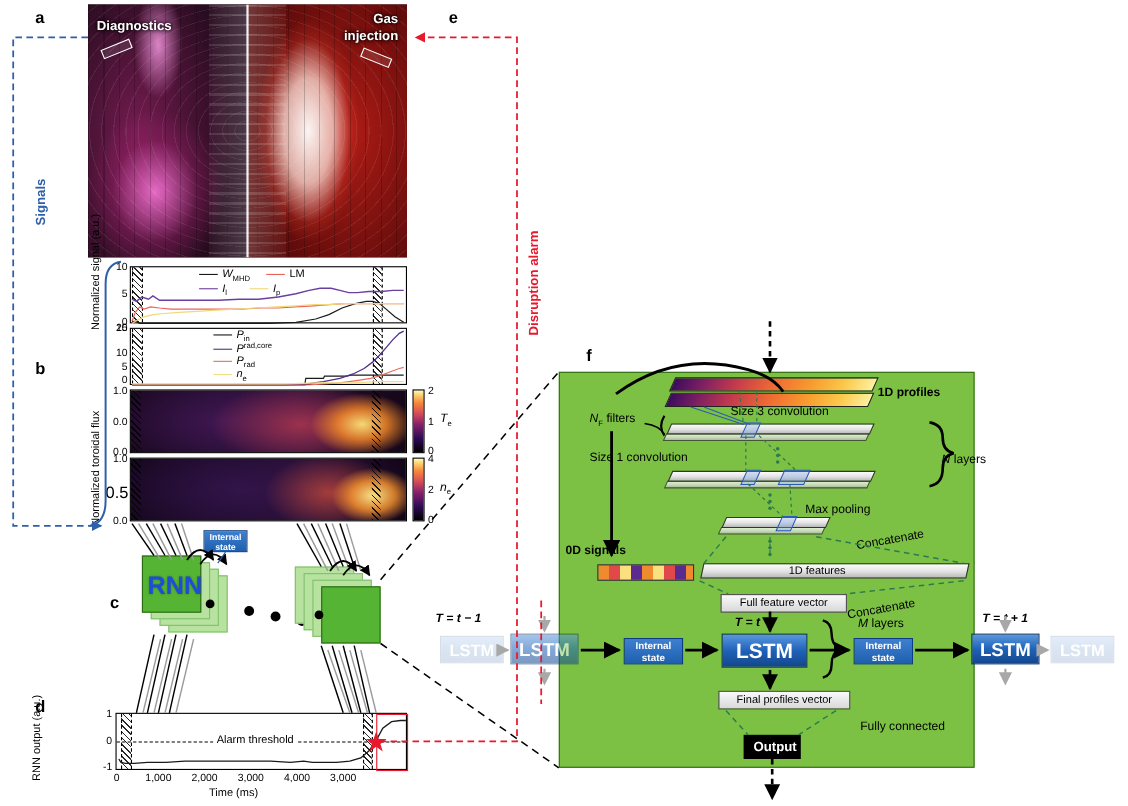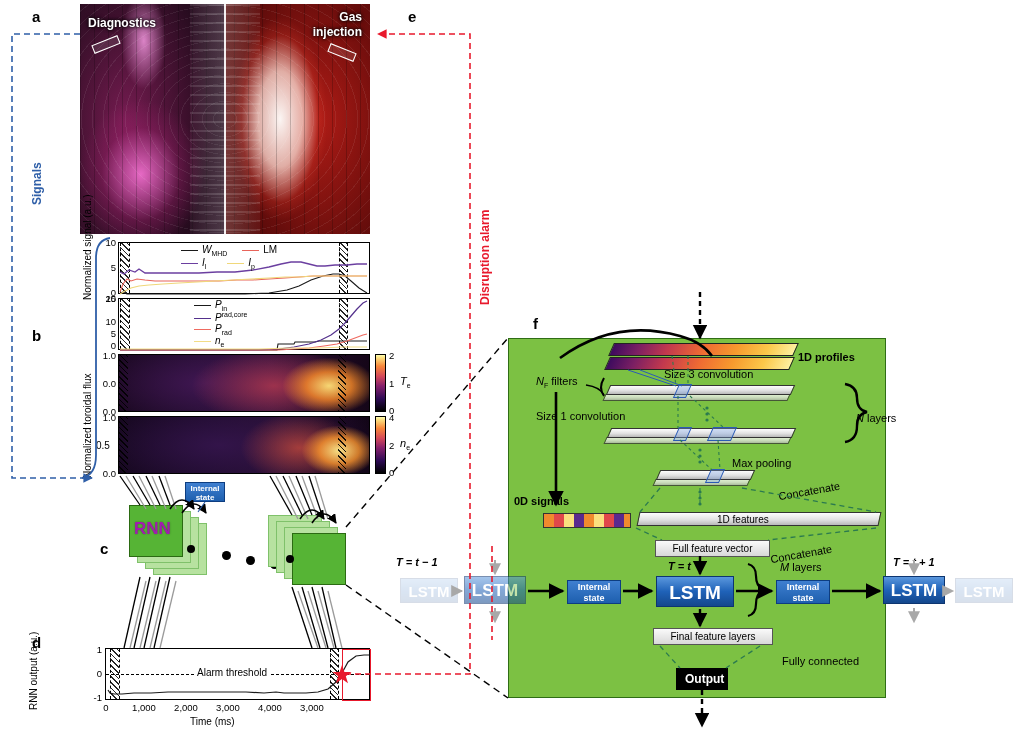--- a/index.html
+++ b/index.html
@@ -74,21 +74,21 @@
       linear-gradient(90deg,#0d0412 0%,#170822 35%,#240d2c 65%,#120517 100%);}
   .cbar{position:absolute;width:11px;border:1px solid #000;box-sizing:border-box;
       background:linear-gradient(0deg,#000 0%,#2d0a54 22%,#87216b 45%,#d4495a 62%,#f8873a 80%,#fcdf7f 95%,#ffffb0 100%);}
   .cbtick{position:absolute;font-size:9.5px;}
 
   
   .rnnstack{position:absolute;}
   .rnnbox{position:absolute;border:1px solid #2f6d16;box-sizing:border-box;}
   .rnnmain{background:#56b435;border:1px solid #2b6a12;}
   .rnnghost{background:#b7e2a0;border:1px solid #7fc16a;}
-  .rnn-text{position:absolute;color:#a21caf;font-weight:bold;font-size:17px;
+  .rnn-text{position:absolute;color:#1d4ed8;font-weight:bold;font-size:23px;
       text-shadow:0 0 2px rgba(0,0,0,.35);}
   .istate{position:absolute;background:linear-gradient(180deg,#3f7fd0,#1e5fae);
       border:1px solid #0d3d80;color:#fff;font-size:8px;line-height:9px;
       text-align:center;padding:1px 2px;box-sizing:border-box;font-weight:600;}
   .dot{position:absolute;border-radius:50%;background:#000;}
   #panel-f-box2{left:508px;top:338px;width:378px;height:360px;
       background:#7cc143;border:1.5px solid #2f6d16;box-sizing:border-box;}
   .fbar{position:absolute;height:12px;border:1px solid #222;box-sizing:border-box;}
   .profbar{background:linear-gradient(90deg,#3c0b5e 0%,#7b1f63 14%,#c1384e 30%,#ef6b33 50%,#f79a2e 68%,#fbc84a 85%,#fdf0a0 100%);}
   .greybar{background:linear-gradient(180deg,#fdfdfd 0%,#e2e2e2 55%,#b9b9b9 100%);border:1px solid #333;}
@@ -218,21 +218,21 @@
   <div class="cbtick" style="left:389px;top:405px;">0</div>
   <div class="abs" style="left:400px;top:375px;font-size:11px;">
     <span class="it">T</span><sub>e</sub>
   </div>
 
   <div class="hm hm-ne" style="left:118px;top:416px;width:252px;height:58px;">
     <div class="hatch" style="left:0px;width:9px;opacity:.9;"></div>
     <div class="hatch" style="left:219px;width:8px;opacity:.9;"></div>
   </div>
   <div class="abs" style="left:96px;top:412px;width:20px;text-align:right;font-size:9.5px;">1.0</div>
-  <div class="abs" style="left:96px;top:440px;width:20px;text-align:left;font-size:10px;">0.5</div>
+  <div class="abs" style="left:96px;top:440px;width:20px;text-align:left;font-size:15px;">0.5</div>
   <div class="abs" style="left:96px;top:468px;width:20px;text-align:right;font-size:9.5px;">0.0</div>
 
   <div class="cbar" style="left:375px;top:416px;height:58px;"></div>
   <div class="cbtick" style="left:389px;top:412px;">4</div>
   <div class="cbtick" style="left:389px;top:440px;">2</div>
   <div class="cbtick" style="left:389px;top:467px;">0</div>
   <div class="abs" style="left:400px;top:437px;font-size:11px;">
     <span class="it">n</span><sub>e</sub>
   </div>
 
@@ -353,21 +353,21 @@
   </div>
   <div class="istate" style="left:776px;top:580px;width:54px;height:24px;line-height:11px;font-size:9px;padding-top:1px;">
     <span>Internal</span><br>
     <span>state</span>
   </div>
 
   <div class="ftext" style="left:756px;top:561px;margin-left:24px;">
     <span class="it">M</span><span> layers</span>
   </div>
 
-  <div class="greylbl" style="left:653px;top:628px;width:120px;">Final feature layers</div>
+  <div class="greylbl" style="left:653px;top:628px;width:120px;">Final profiles vector</div>
   <div class="ftext" style="left:782px;top:655px;">Fully connected</div>
 
   <div class="blklbl" style="left:676px;top:668px;width:52px;">Output</div>
 
   <div class="lstm" style="left:464px;top:576px;width:62px;height:28px;font-size:17px;line-height:28px;opacity:.55;">LSTM</div>
   <div class="lstm faded" style="left:400px;top:578px;width:58px;height:25px;font-size:15px;line-height:25px;">LSTM</div>
   <div class="ftext ftext-b" style="left:396px;top:556px;font-style:italic;">T = t − 1</div>
 
   <div class="lstm" style="left:883px;top:576px;width:62px;height:28px;font-size:17px;line-height:28px;">LSTM</div>
   <div class="lstm faded" style="left:955px;top:578px;width:58px;height:25px;font-size:15px;line-height:25px;">LSTM</div>

